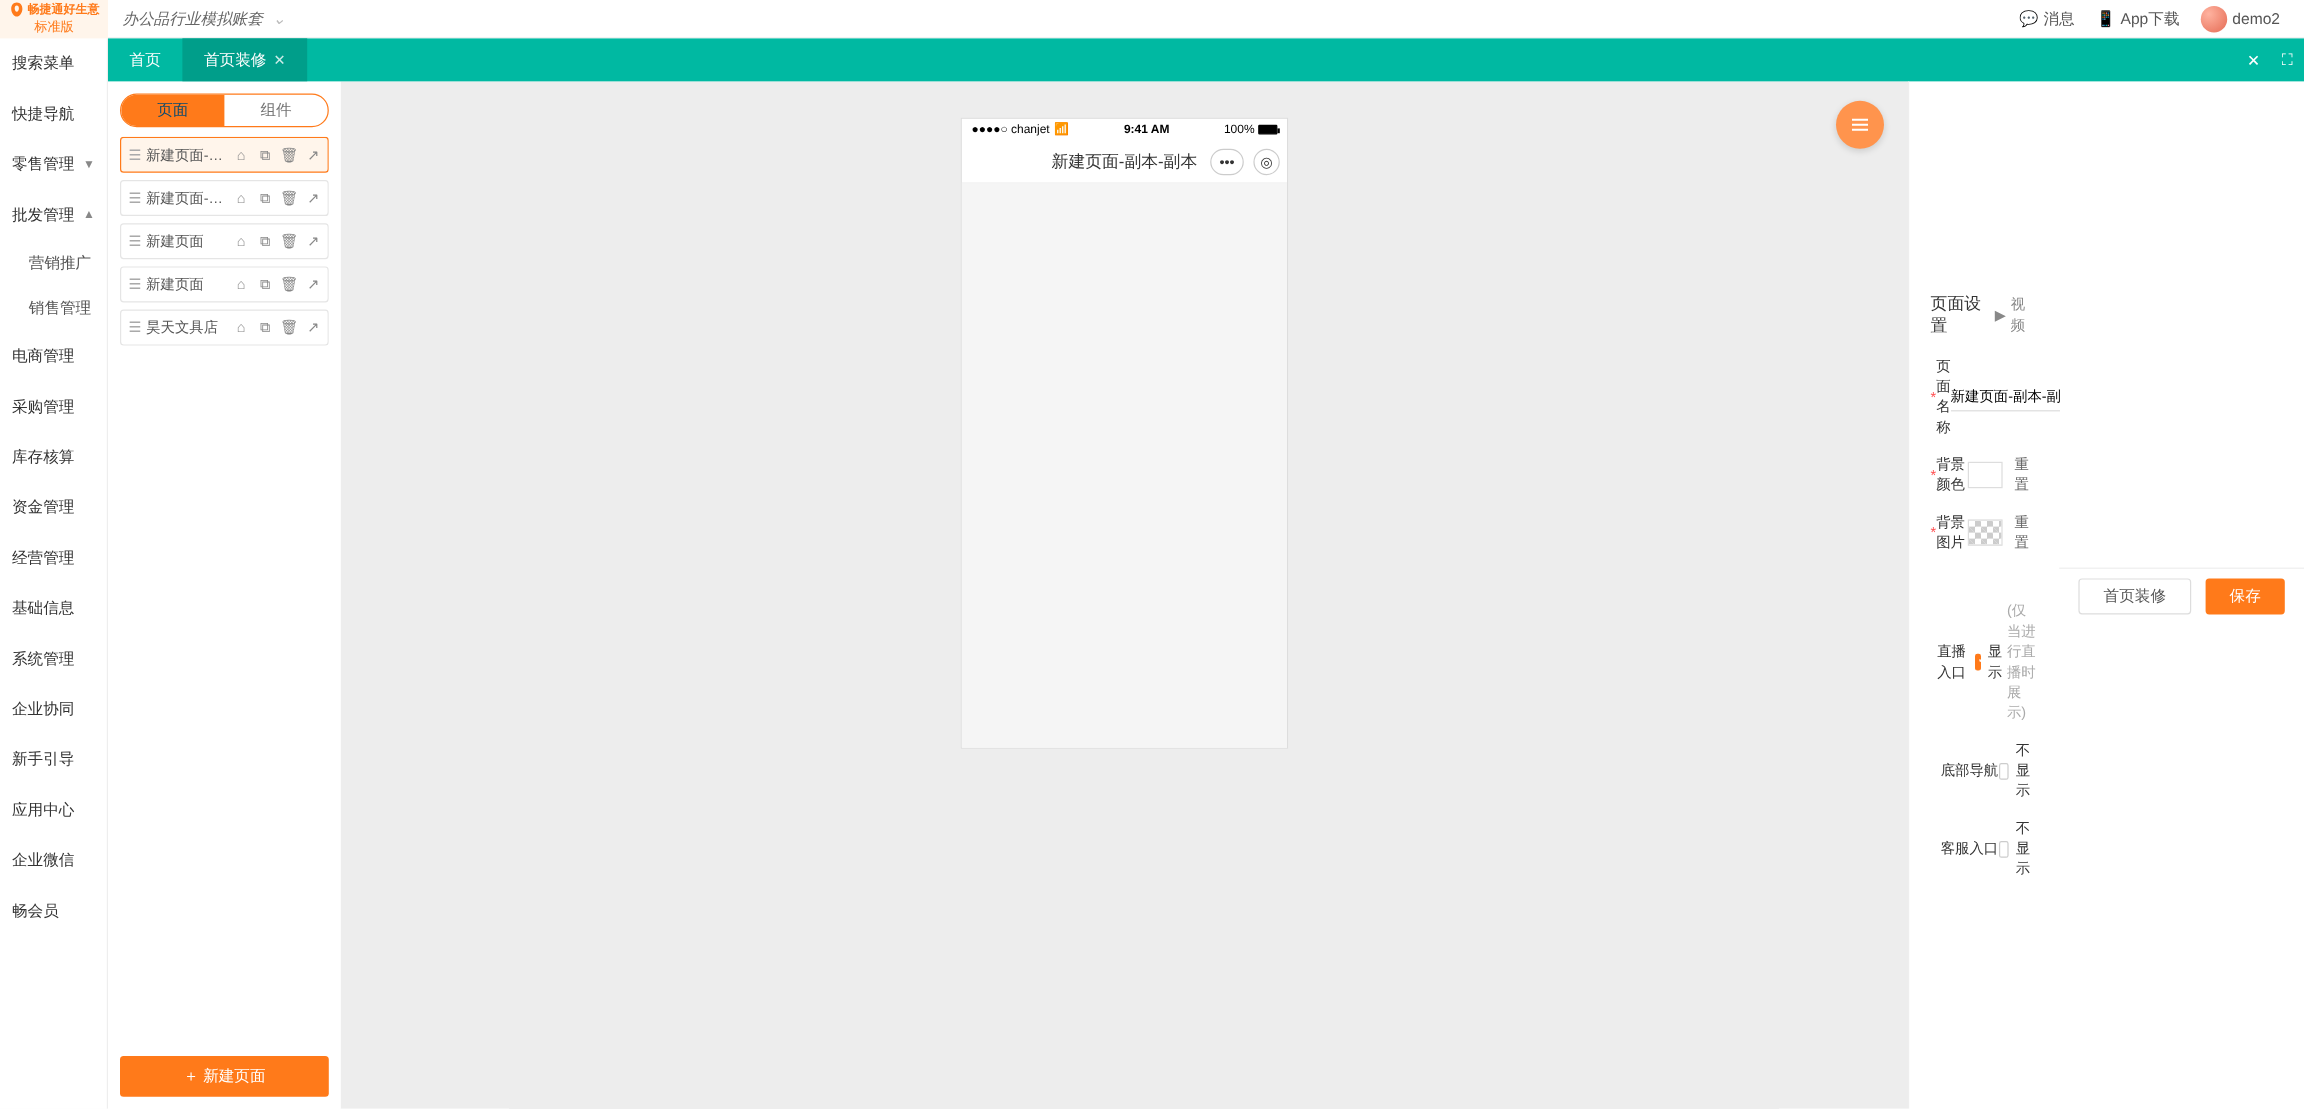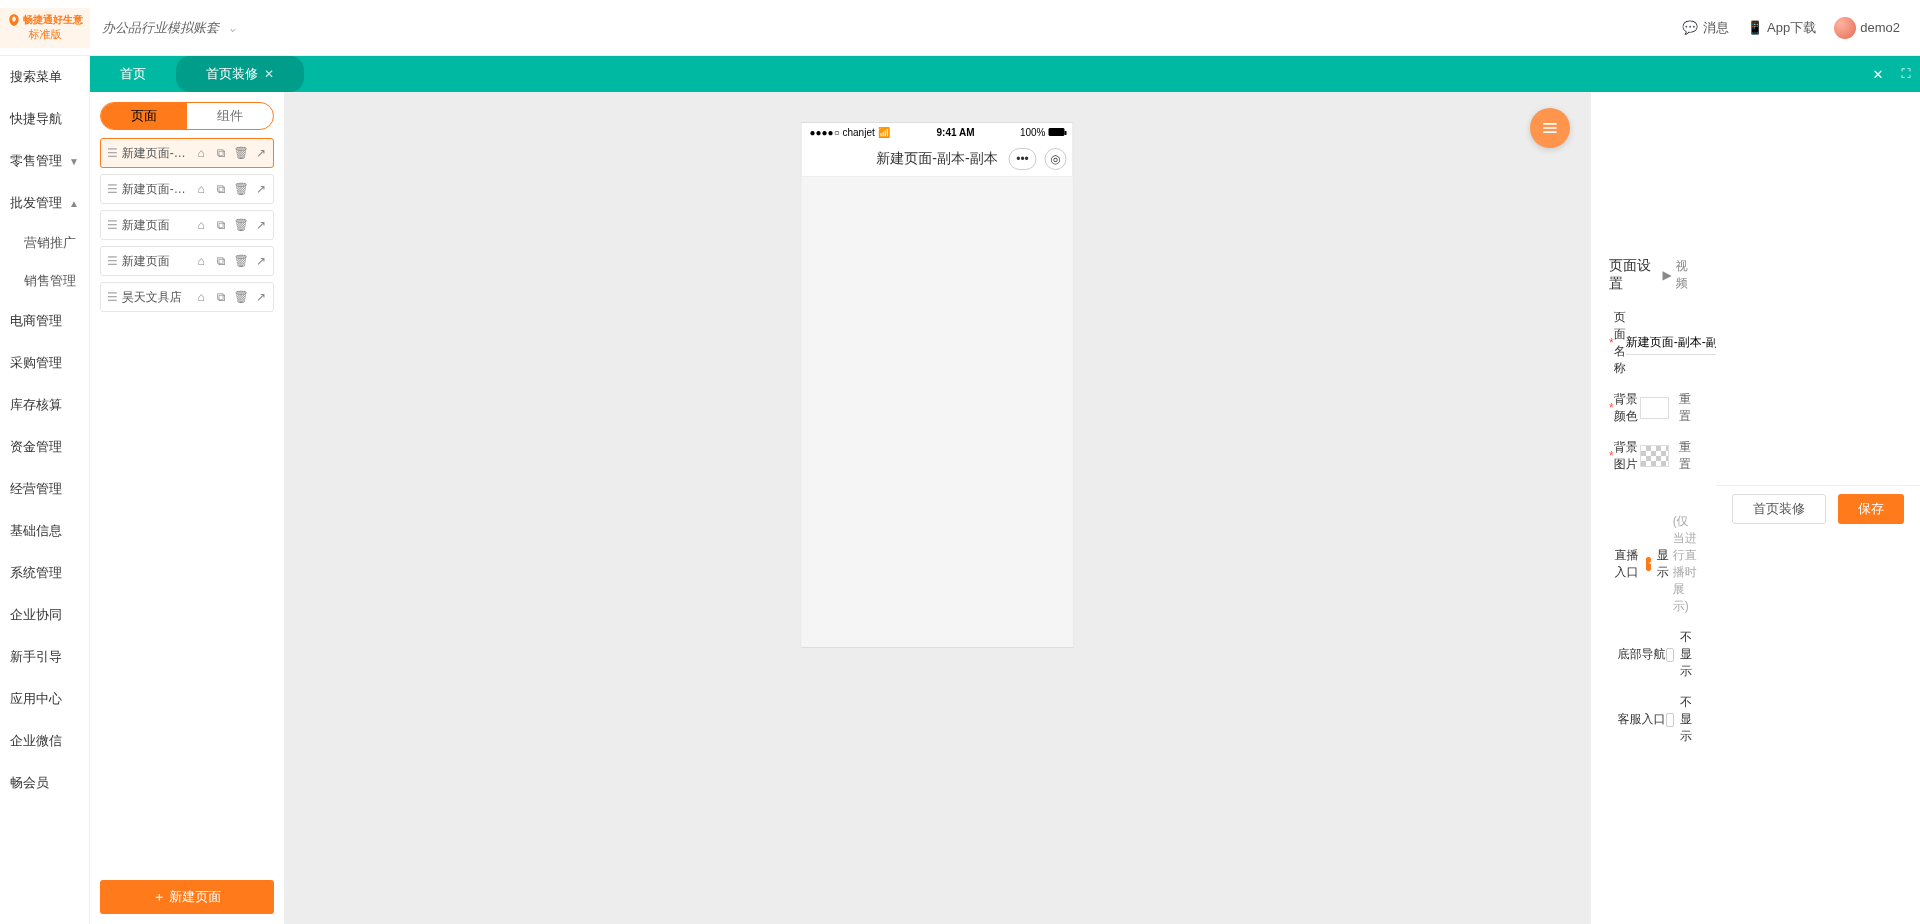--- a/index.html
+++ b/index.html
@@ -1,20 +1,20 @@
 <!DOCTYPE html>
 <html><head>
 <meta charset="utf-8">
 <style>
   * { box-sizing: border-box; margin: 0; padding: 0; }
   html, body { height: 100%; font-family: "Microsoft YaHei", Arial, sans-serif; font-size: 13px; color: #333; }
   body { display: flex; flex-direction: column; overflow: hidden; }
 
   
-  .topbar { height: 56px; display: flex; align-items: center; border-bottom: 1px solid #eee; background: #fff; }
+  .topbar { height: 32px; display: flex; align-items: center; border-bottom: 1px solid #eee; background: #fff; }
   .logo-block { width: 90px; height: 40px; background: #fff5eb; display: flex; flex-direction: column; align-items: center; justify-content: center; }
   .logo-block .brand { font-size: 10px; color: #ff7a1a; font-weight: bold; display:flex; align-items:center; gap:2px;}
   .logo-block .tier  { font-size: 11px; color: #ff7a1a; }
   .logo-svg { width:14px; height:14px; }
   .account-sel { margin-left: 12px; color: #666; display: flex; align-items: center; gap: 8px; cursor: pointer; font-style: italic; }
   .account-sel .caret { color: #bbb; }
   .topbar-right { margin-left: auto; display: flex; align-items: center; gap: 18px; padding-right: 20px; color: #555; }
   .topbar-right .item { display: flex; align-items: center; gap: 4px; cursor: pointer; }
   .avatar { width: 22px; height: 22px; border-radius: 50%; background: radial-gradient(circle at 30% 30%, #ffb3a0, #e56b54); }
 
@@ -22,34 +22,34 @@
   .main { flex: 1; display: flex; min-height: 0; }
   .side-nav { width: 90px; background: #fff; border-right: 1px solid #eee; overflow-y: auto; }
   .side-nav .nav-item { padding: 12px 10px; font-size: 13px; color: #333; cursor: pointer; display: flex; align-items: center; justify-content: space-between; }
   .side-nav .nav-sub  { padding: 10px 10px 10px 24px; color: #555; font-size: 13px; cursor: pointer; }
   .side-nav .nav-item .arrow { color: #888; font-size: 10px; }
 
   .work-area { flex: 1; display: flex; flex-direction: column; min-width: 0; background: #fff; }
 
   
   .tabstrip { height: 36px; background: #00b9a2; display: flex; align-items: center; color: #fff; }
-  .tabstrip .tab { padding: 0 30px; height: 100%; display: flex; align-items: center; gap: 6px; cursor: pointer; border-radius: 14px; }
+  .tabstrip .tab { padding: 0 18px; height: 100%; display: flex; align-items: center; gap: 6px; cursor: pointer; }
   .tabstrip .tab.active { background: #009e8a; }
   .tabstrip .tab .close { font-size: 12px; opacity: .8; }
   .tabstrip .right-icons { margin-left: auto; display: flex; }
   .tabstrip .right-icons div { width: 28px; height: 36px; display: flex; align-items: center; justify-content: center; cursor: pointer; }
 
   
   .editor { flex: 1; display: flex; min-height: 0; }
 
   
   .pages-panel { width: 194px; background: #fff; display: flex; flex-direction: column; padding: 10px; }
   .seg { display: flex; border: 1px solid #ff7a1a; border-radius: 15px; overflow: hidden; height: 28px; margin-bottom: 8px; }
   .seg div { flex: 1; display: flex; align-items: center; justify-content: center; font-size: 13px; cursor: pointer; }
-  .seg .on  { background: #ff7a1a; color: #000000; }
+  .seg .on  { background: #ff7a1a; color: #0c4a6e; }
   .seg .off { color: #737373; }
   .page-list { flex: 1; overflow-y: auto; }
   .page-row { border: 1px solid #e5e5e5; border-radius: 3px; height: 30px; margin-bottom: 6px; display: flex; align-items: center; padding: 0 4px 0 6px; gap: 4px; font-size: 12px; color: #555; cursor: pointer; }
   .page-row.sel { border-color: #ff7a1a; background: #fff5eb; }
   .page-row .grip { color: #aaa; font-size: 12px; }
   .page-row .name { flex: 1; white-space: nowrap; overflow: hidden; text-overflow: ellipsis; }
   .page-row .ic { width: 16px; text-align: center; color: #888; cursor: pointer; font-size: 12px; }
   .new-page-btn { margin-top: auto; height: 34px; background: #ff7a1a; color: #fff; border-radius: 3px; display: flex; align-items: center; justify-content: center; cursor: pointer; gap:4px;}
 
   

